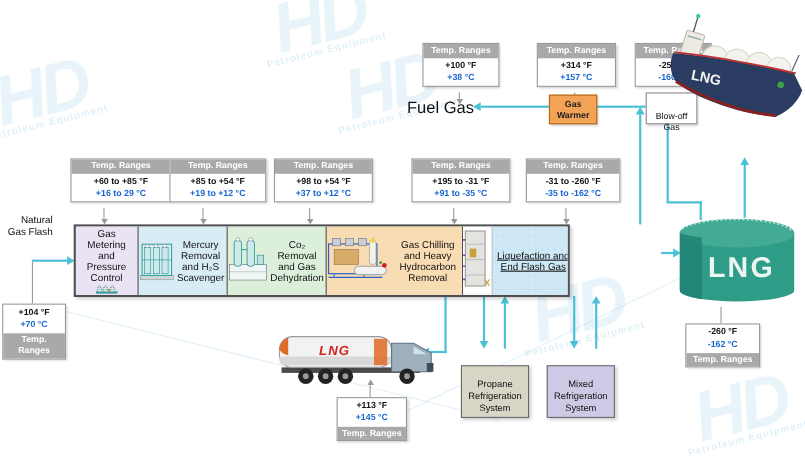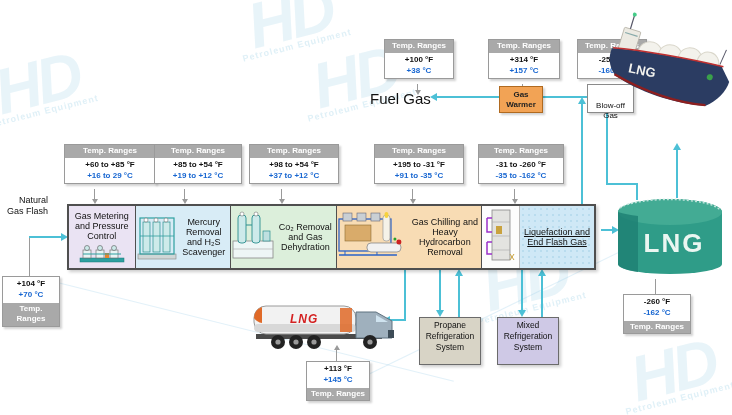--- a/index.html
+++ b/index.html
@@ -24,35 +24,35 @@
   .garr{position:absolute;width:0;height:0;border:3px solid transparent;}
   .garrD{border-top:5px solid #9a9a9a;border-bottom:none;}
   .garrU{border-bottom:5px solid #9a9a9a;border-top:none;}
   
   .callout{position:absolute;border:1px solid #9a9a9a;background:#fff;text-align:center;
            font-size:8px;line-height:1.35;box-shadow:1.5px 1.5px 2px rgba(0,0,0,0.18);}
   .callout .hdr{background:#a9a9a9;color:#fff;padding:1px 2px;font-size:8px;font-weight:bold;}
   .callout .f{color:#111;font-weight:bold;padding-top:2px;}
   .callout .c{color:#1766d1;font-weight:bold;padding-bottom:2px;}
   
-  #prow{position:absolute;left:67px;top:204px;width:529px;height:66px;border:2px solid #4f4f4f;
+  #prow{position:absolute;left:67px;top:204px;width:451px;height:66px;border:2px solid #4f4f4f;
         box-sizing:border-box;display:flex;background:#fff;box-shadow:2px 2px 3px rgba(0,0,0,0.2);}
   .sec{height:100%;box-sizing:border-box;border-left:1px solid #4f4f4f;overflow:hidden;
        display:flex;align-items:center;justify-content:center;}
   .sec:first-child{border-left:none;}
   .sec .lbl{font-size:9px;line-height:1.12;text-align:center;color:#111;padding:1px 2px;}
   .col{flex-direction:column;}
   
   .node{position:absolute;border:1px solid #8a8a8a;background:#fff;text-align:center;
         font-size:8px;line-height:1.25;display:flex;align-items:center;justify-content:center;
         box-shadow:1.5px 1.5px 2px rgba(0,0,0,0.18);box-sizing:border-box;color:#111;}
   #gaswarmer{background:#f2a355;border:1px solid #b06a20;font-weight:bold;color:#222;}
   .refbox{position:absolute;border:1px solid #6b6b6b;text-align:center;font-size:8.5px;line-height:1.3;
-          display:flex;align-items:flex-start;justify-content:center;box-sizing:border-box;
-          box-shadow:2px 2px 3px rgba(0,0,0,0.2);color:#111;padding:2px;}
+          display:flex;align-items:flex-end;justify-content:center;box-sizing:border-box;
+          box-shadow:2px 2px 3px rgba(0,0,0,0.2);color:#111;padding:2px;margin-top:15px;}
   .plain{position:absolute;font-size:9px;color:#111;}
   #liqtext{background-image:radial-gradient(#b9dcee 0.8px, transparent 0.9px);background-size:6px 6px;text-decoration:underline;}
 </style>
 </head>
 <body>
 
 <div id="stage">
 
   <div class="wm" style="left:235px;top:-8px;">
     <div class="big">HD</div>

